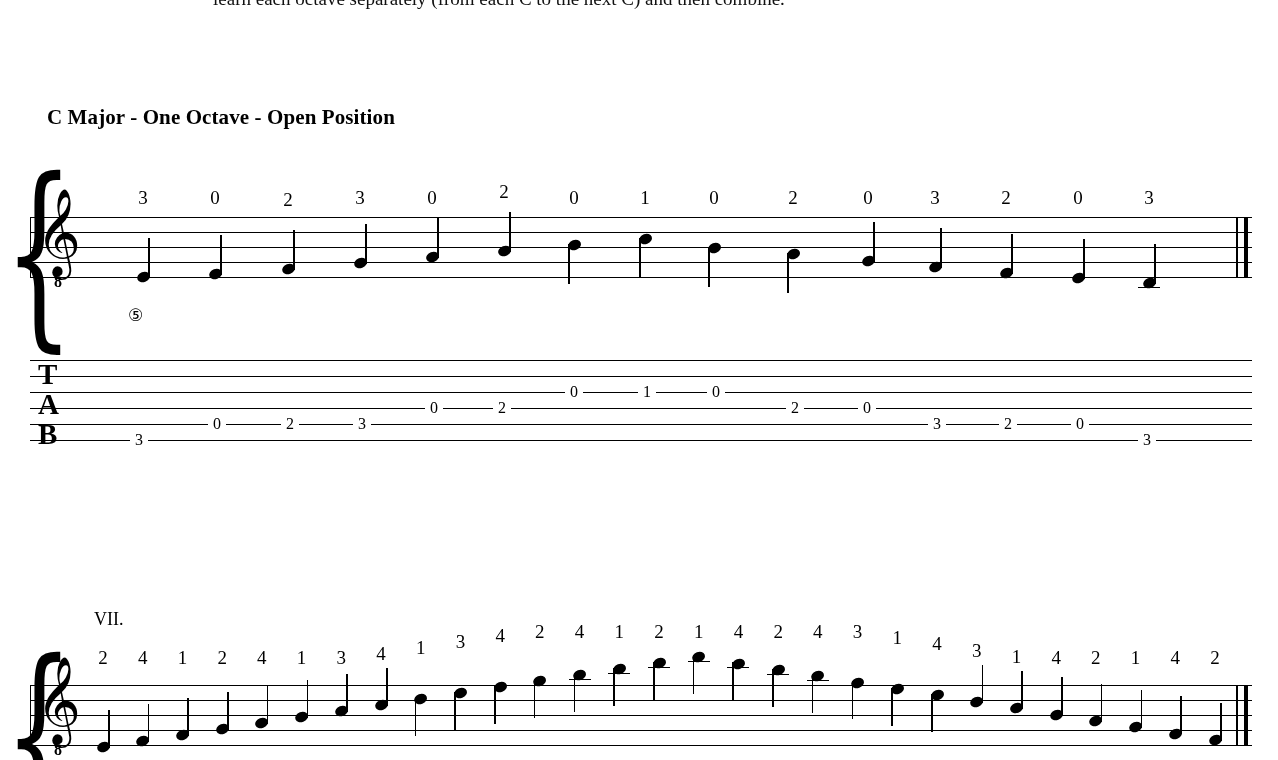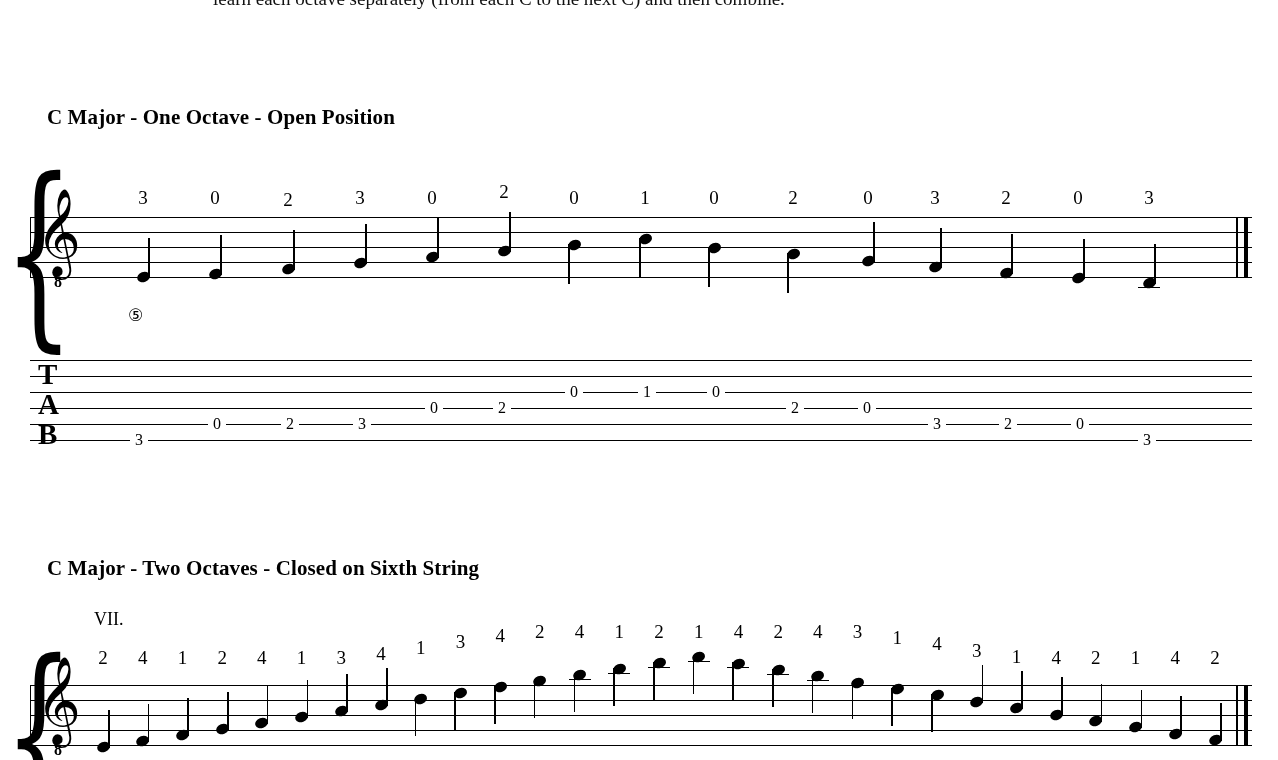--- a/index.html
+++ b/index.html
@@ -339,21 +339,20 @@
         <div class="tab-num" style="left: 714px; top: 191px;">0</div>
         <div class="tab-num" style="left: 793px; top: 207px;">2</div>
         <div class="tab-num" style="left: 865px; top: 207px;">0</div>
         <div class="tab-num" style="left: 935px; top: 223px;">3</div>
         <div class="tab-num" style="left: 1006px; top: 223px;">2</div>
         <div class="tab-num" style="left: 1078px; top: 223px;">0</div>
         <div class="tab-num" style="left: 1145px; top: 239px;">3</div>
       </div>
   </div>
 
-  <div class="section-title" id="title-2">C Major - Two Octaves - Closed on Sixth String</div>
 
   <div class="system" id="system-2">
 
     <div class="brace" style="left:4px; top:10px;">{</div>
 
     <div class="staff" style="top:60px; height:60px;">
       <div class="line" style="top:0px;"></div>
       <div class="line" style="top:15px;"></div>
       <div class="line" style="top:30px;"></div>
       <div class="line" style="top:45px;"></div>

